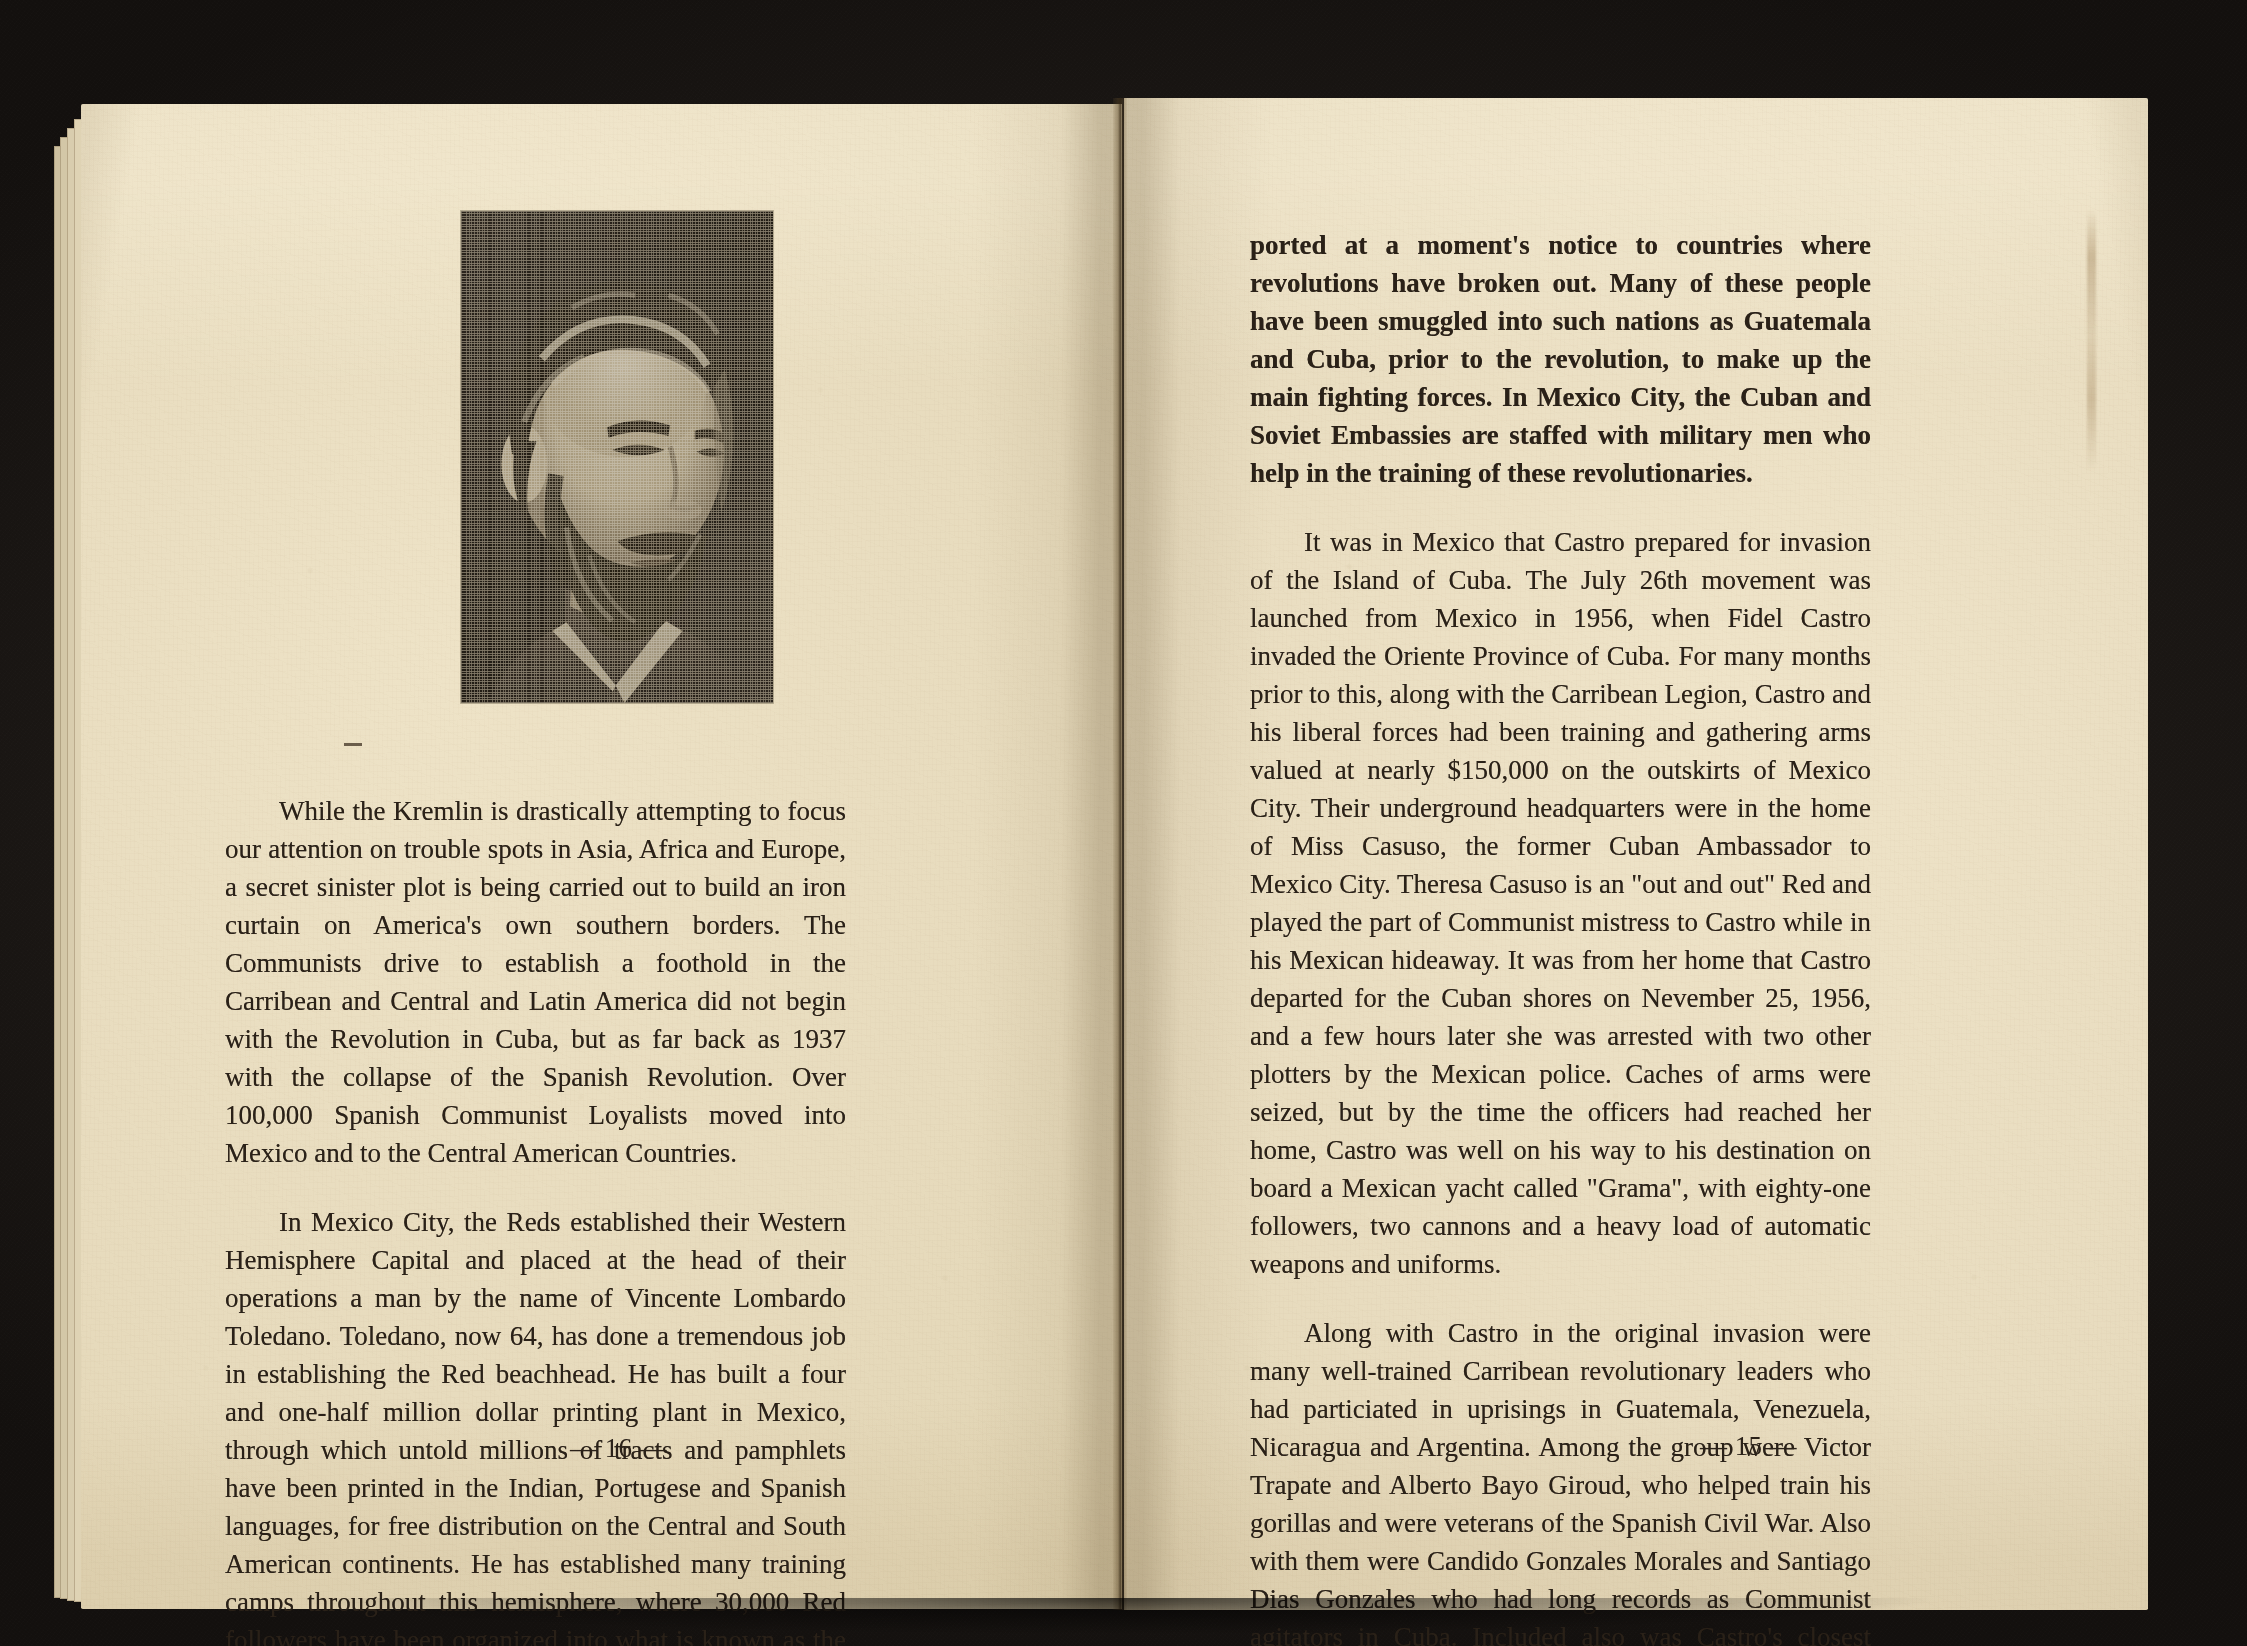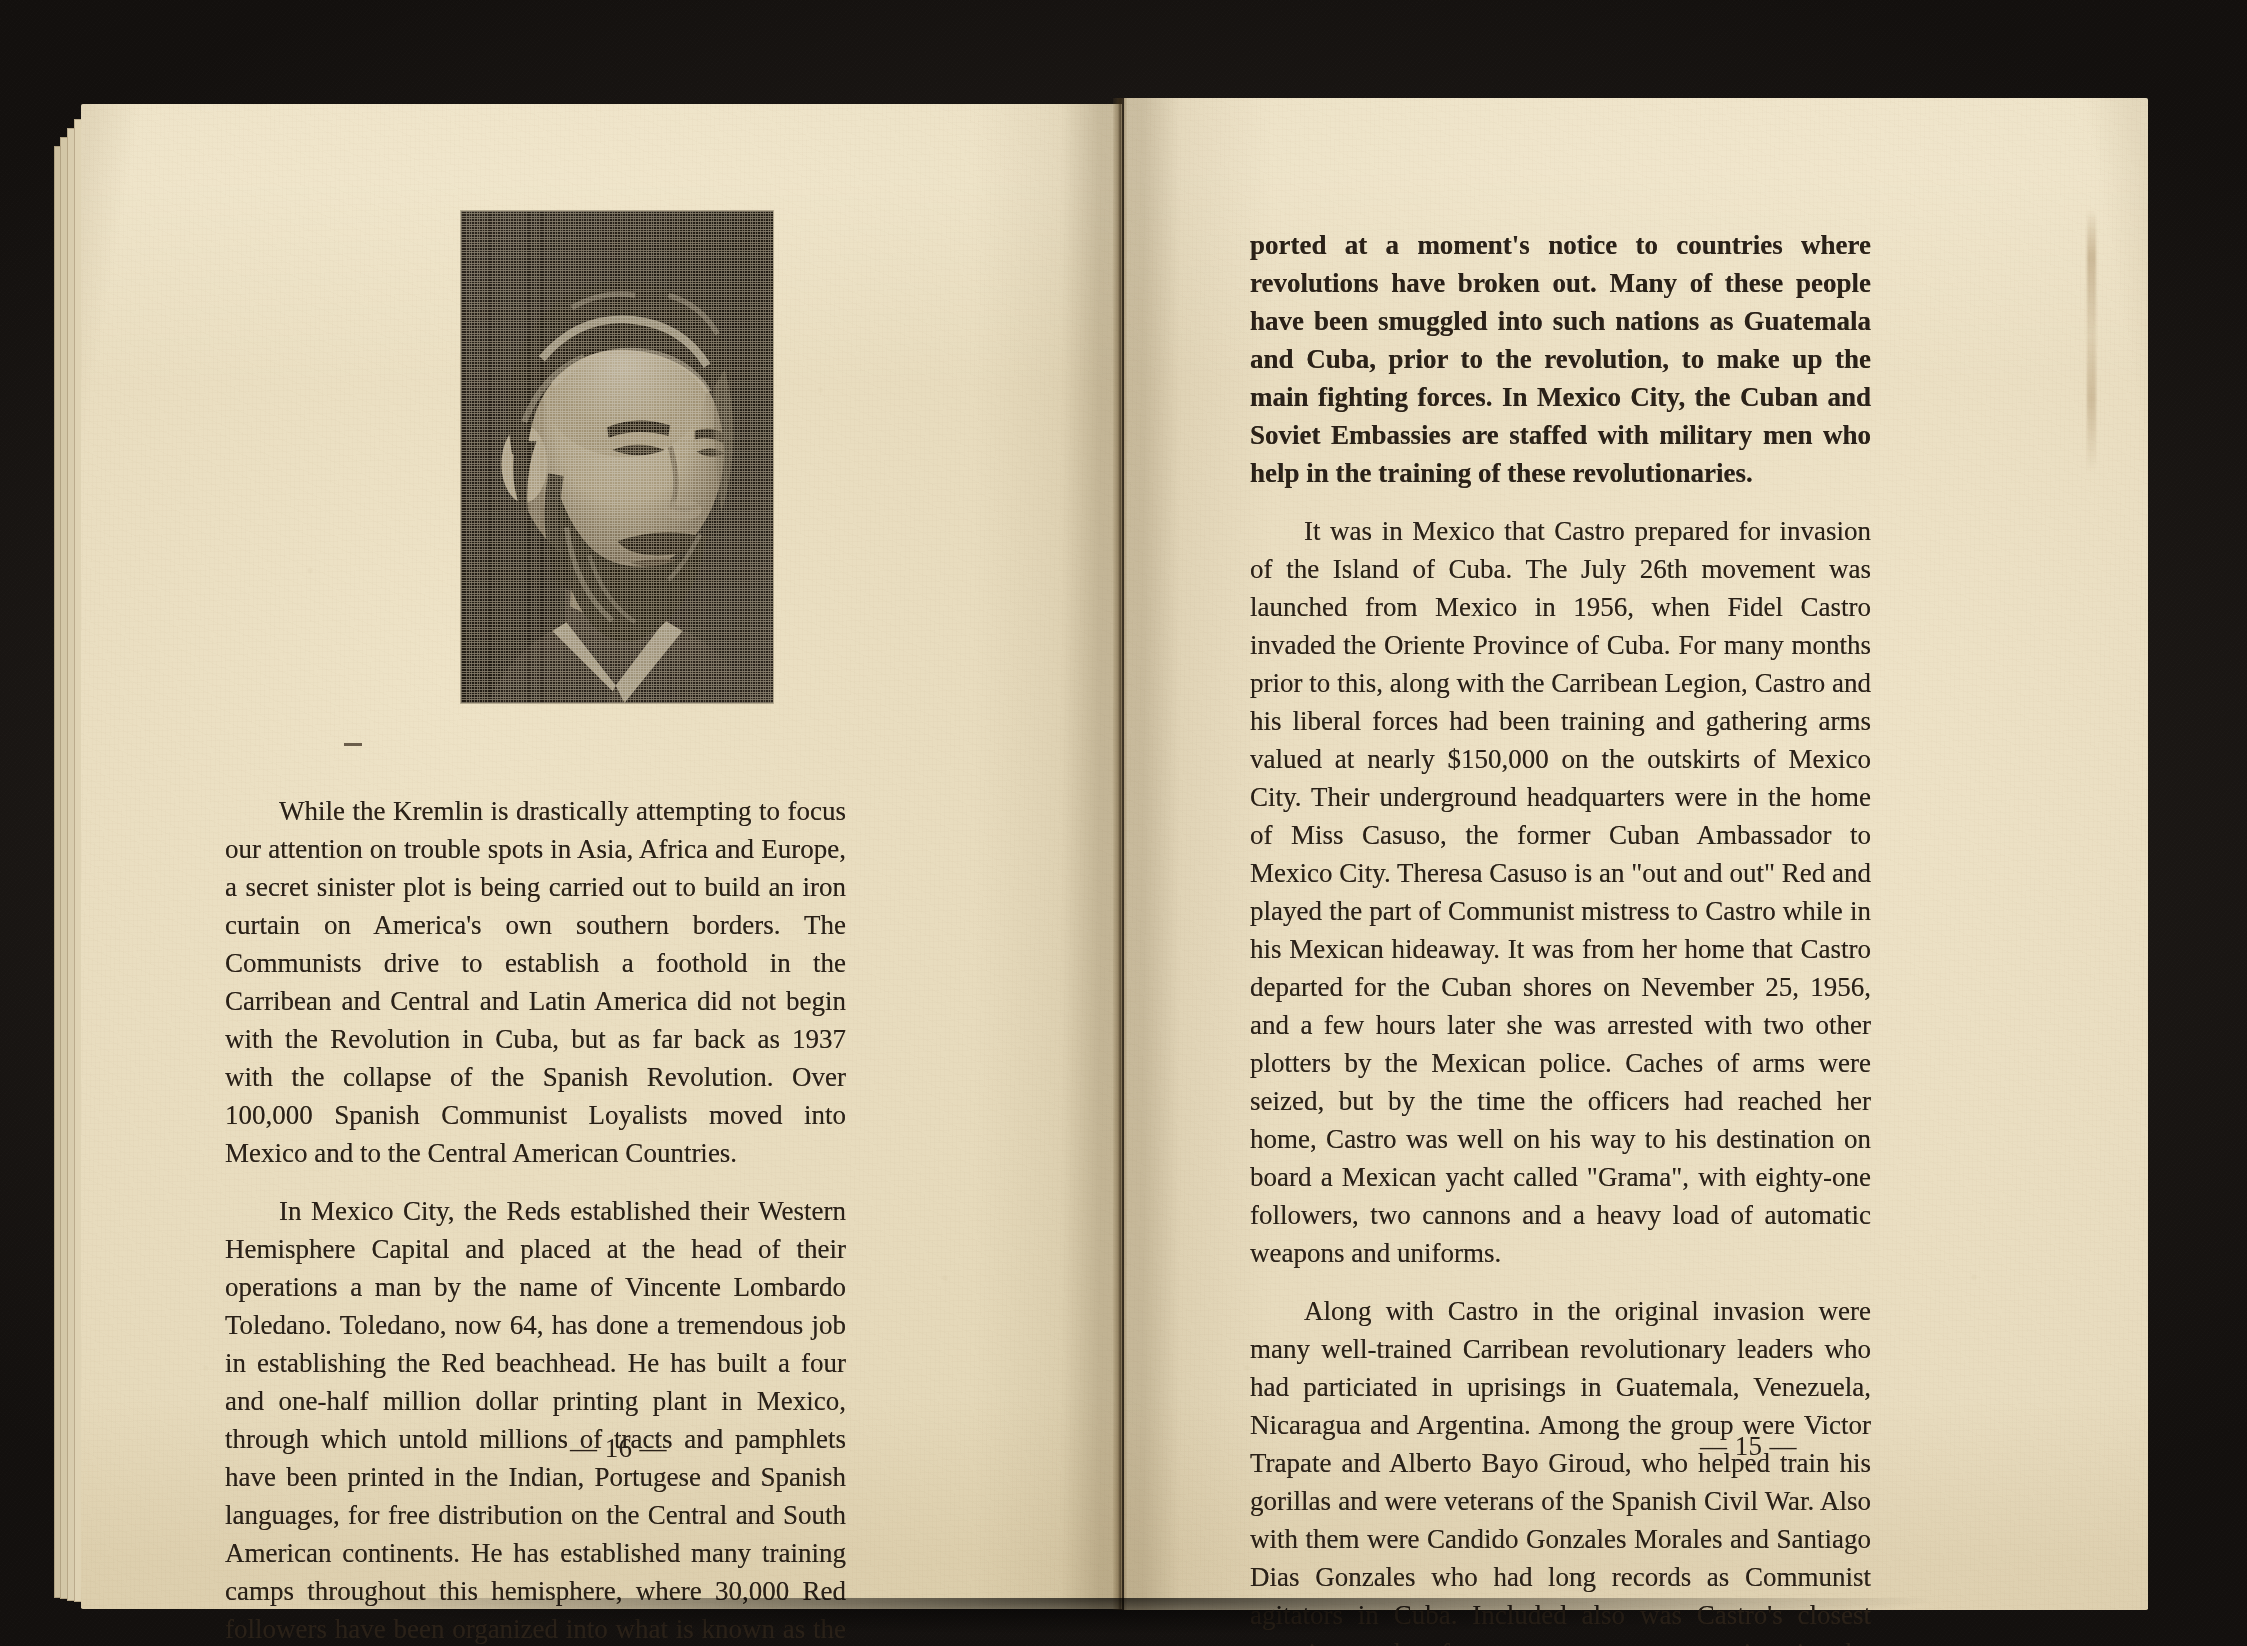--- a/index.html
+++ b/index.html
@@ -130,21 +130,21 @@
   }
 
   #col-left  { left: 225px;  top: 792px; width: 621px; }
   #col-right { left: 1250px; top: 226px; width: 621px; }
 
   .para {
     margin: 0 0 0 0;
     text-indent: 2.0em;
     hyphens: none;
   }
-  .para + .para { margin-top: 20px; }
+  .para + .para { margin-top: 31px; }
   .para.cont { text-indent: 0; font-weight: bold; }
   .para:last-child { text-align: justify; }
 
   
   .column {
     text-shadow: 0 0 0.5px rgba(42,33,24,.55);
   }
 
   
   .folio {

